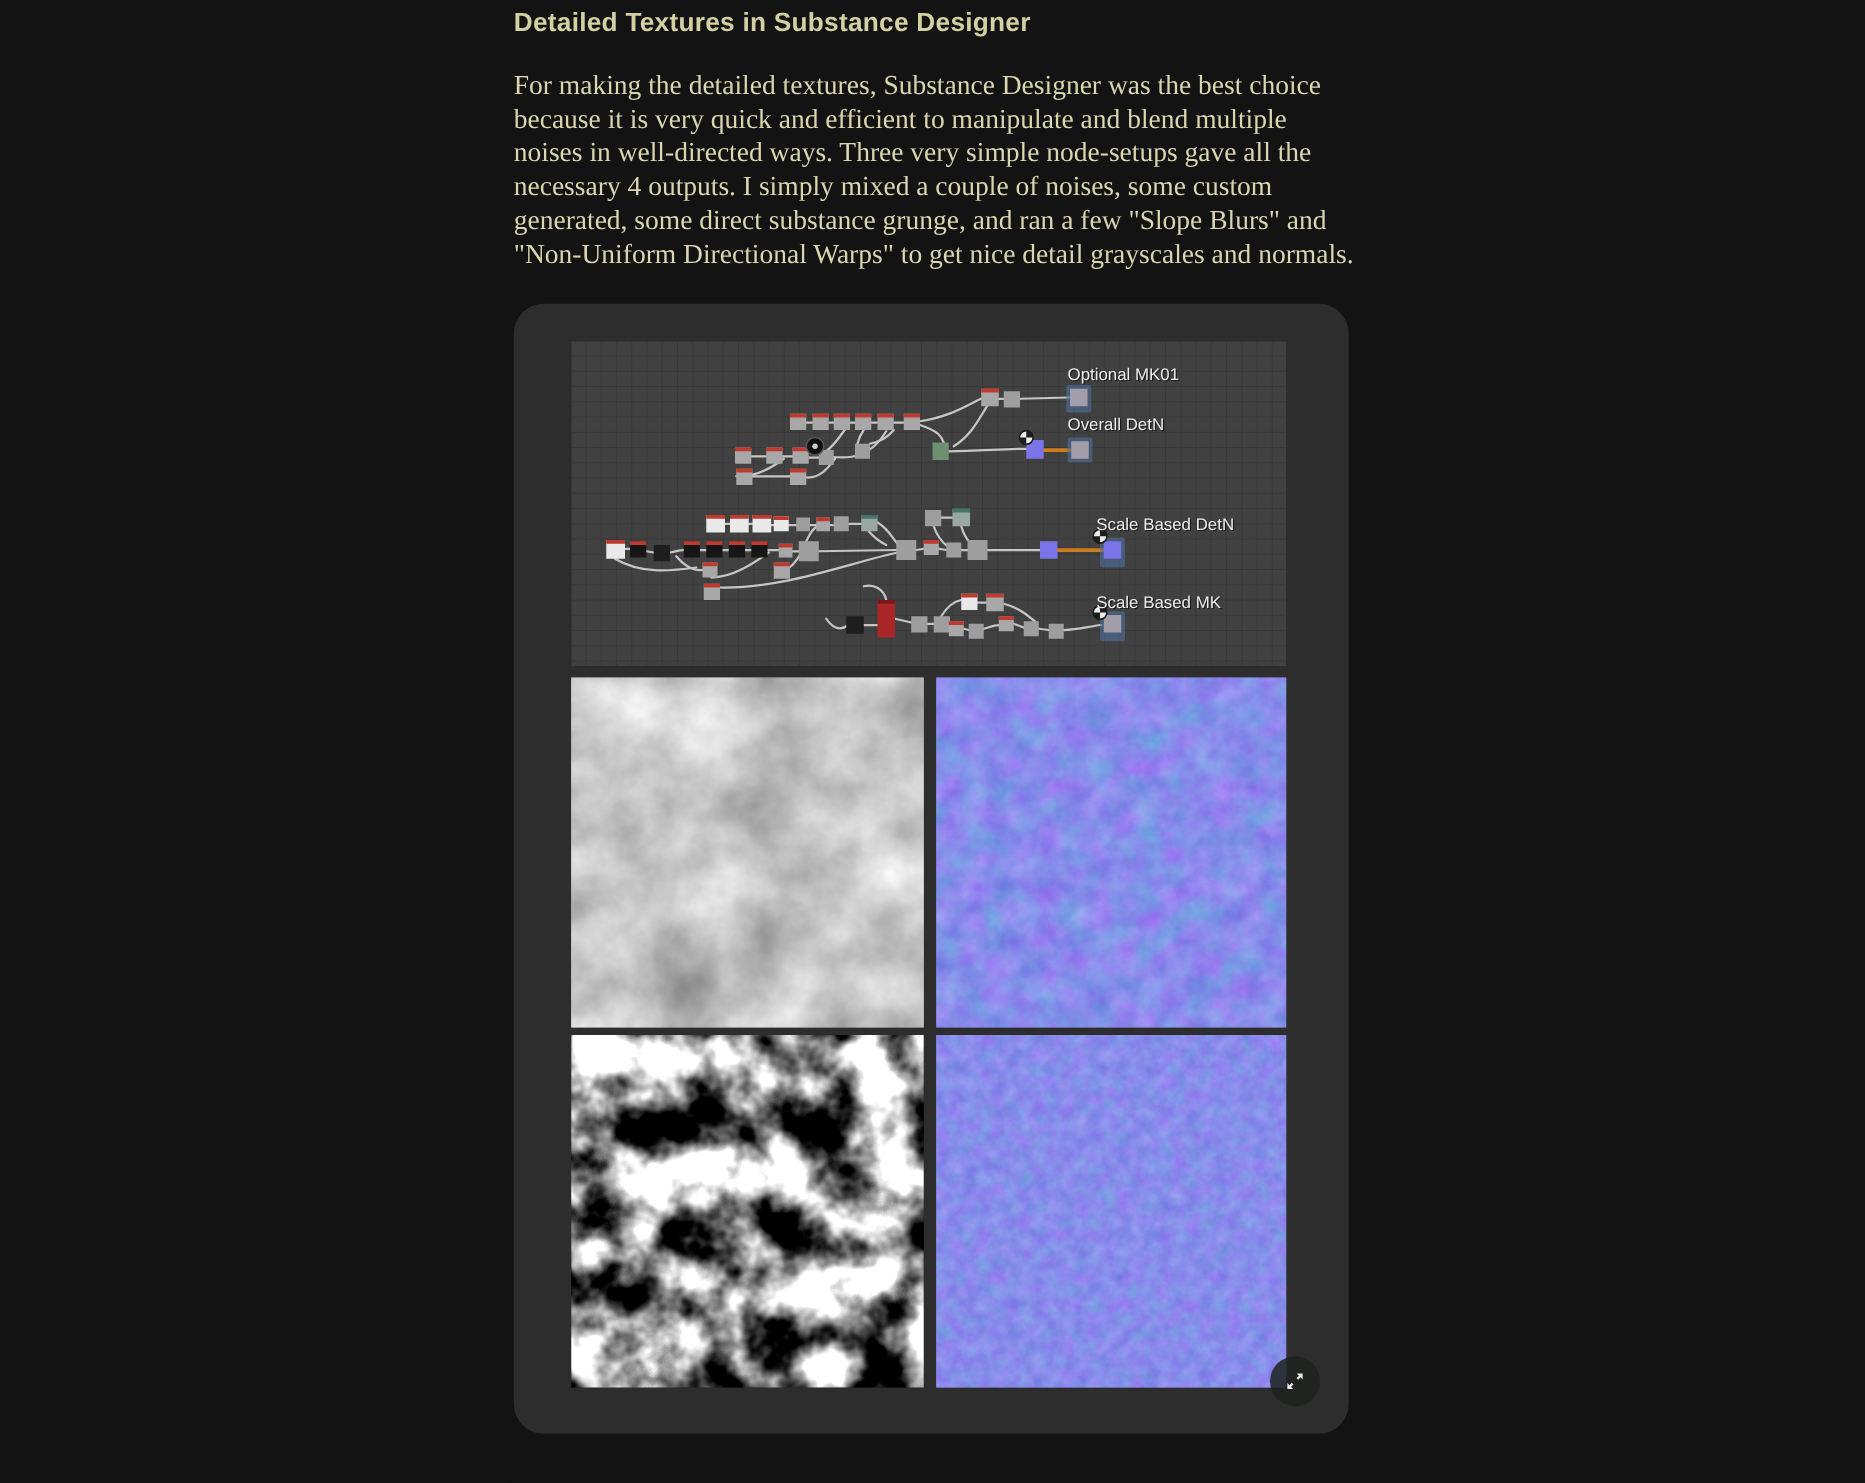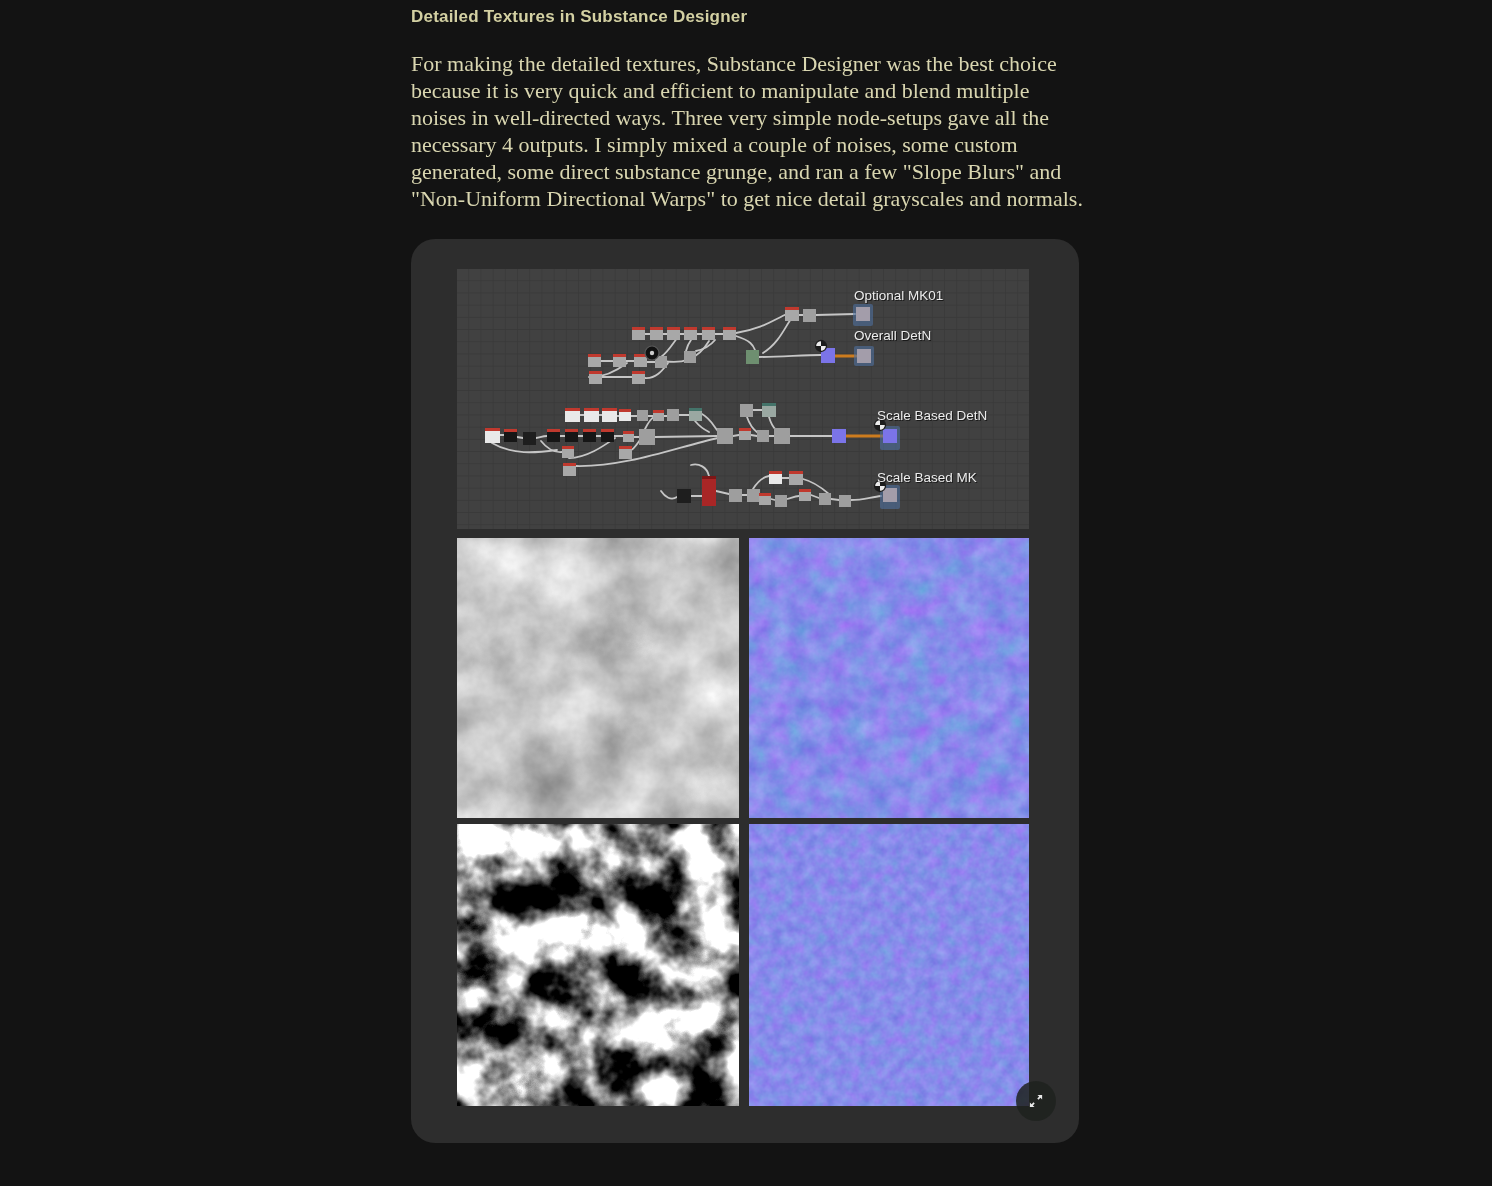--- a/index.html
+++ b/index.html
@@ -6,21 +6,21 @@
   html,body { margin:0; padding:0; }
   body {
     width:1492px; height:1186px; overflow:hidden;
     background:#131313;
     font-family:"Liberation Sans", sans-serif;
   }
   .content { position:absolute; left:411px; top:0; width:674px; }
   .heading {
     margin:0; padding-top:7px;
     font-family:"Liberation Sans", sans-serif;
-    font-weight:700; font-size:17px; letter-spacing:0.2px;
+    font-weight:700; font-size:21px; letter-spacing:0.2px;
     color:#d3d0a2;
   }
   .body-text {
     margin:23px 0 0 0; width:672px;
     font-family:"Liberation Serif", serif;
     font-size:22px; line-height:27px;
     color:#d9d6b0;
   }
   .media-card {
     position:relative; margin:27px 0 0 0; width:668px; height:904px;

